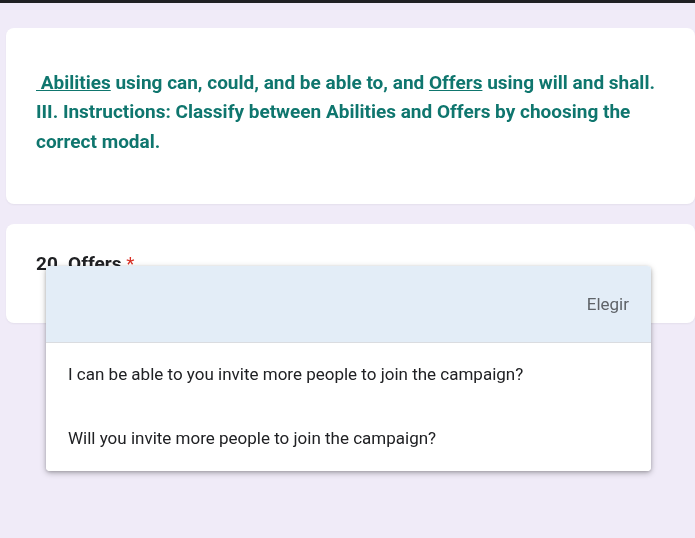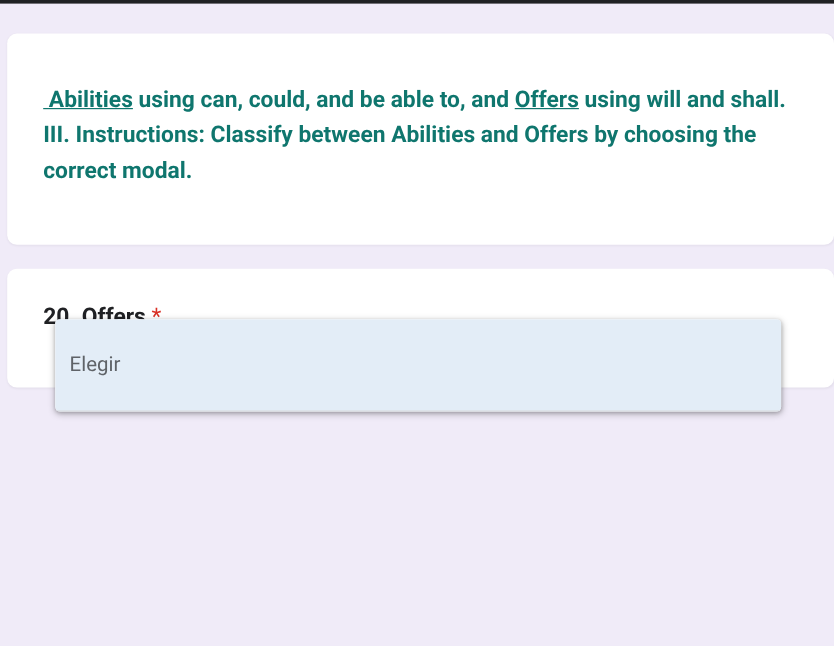--- a/index.html
+++ b/index.html
@@ -56,22 +56,23 @@
     right: 44px;
     background: #fff;
     border-radius: 4px;
     box-shadow: 0 2px 6px rgba(0,0,0,0.28), 0 1px 3px rgba(0,0,0,0.15);
     overflow: hidden;
   }
   .dropdown-placeholder {
     background: #e3edf7;
     color: #5f6368;
     font-size: 17px;
-    padding: 28px 12px;
+    padding: 28px 22px;
     border-bottom: 1px solid #dadce0;
+    text-align: right;
   }
   .dropdown-option {
     background: #fff;
     color: #202124;
     font-size: 17px;
     padding: 20px 22px;
     cursor: pointer;
     line-height: 1.4;
   }
 </style>
@@ -87,14 +88,16 @@
   <p class="section-text">III. Instructions: Classify between Abilities and Offers by choosing the correct modal.</p>
 </div>
 
 <div class="card question-card">
   <p class="q-title">
     <span>20. </span><span class="u">Offers</span><span class="req"> *</span>
   </p>
 
   <div class="dropdown-open">
     <div class="dropdown-placeholder">Elegir</div>
+    <div class="dropdown-option">I can be able to you invite more people to join the campaign?</div>
+    <div class="dropdown-option">Will you invite more people to join the campaign?</div>
   </div>
 </div>
 
 </body></html>

